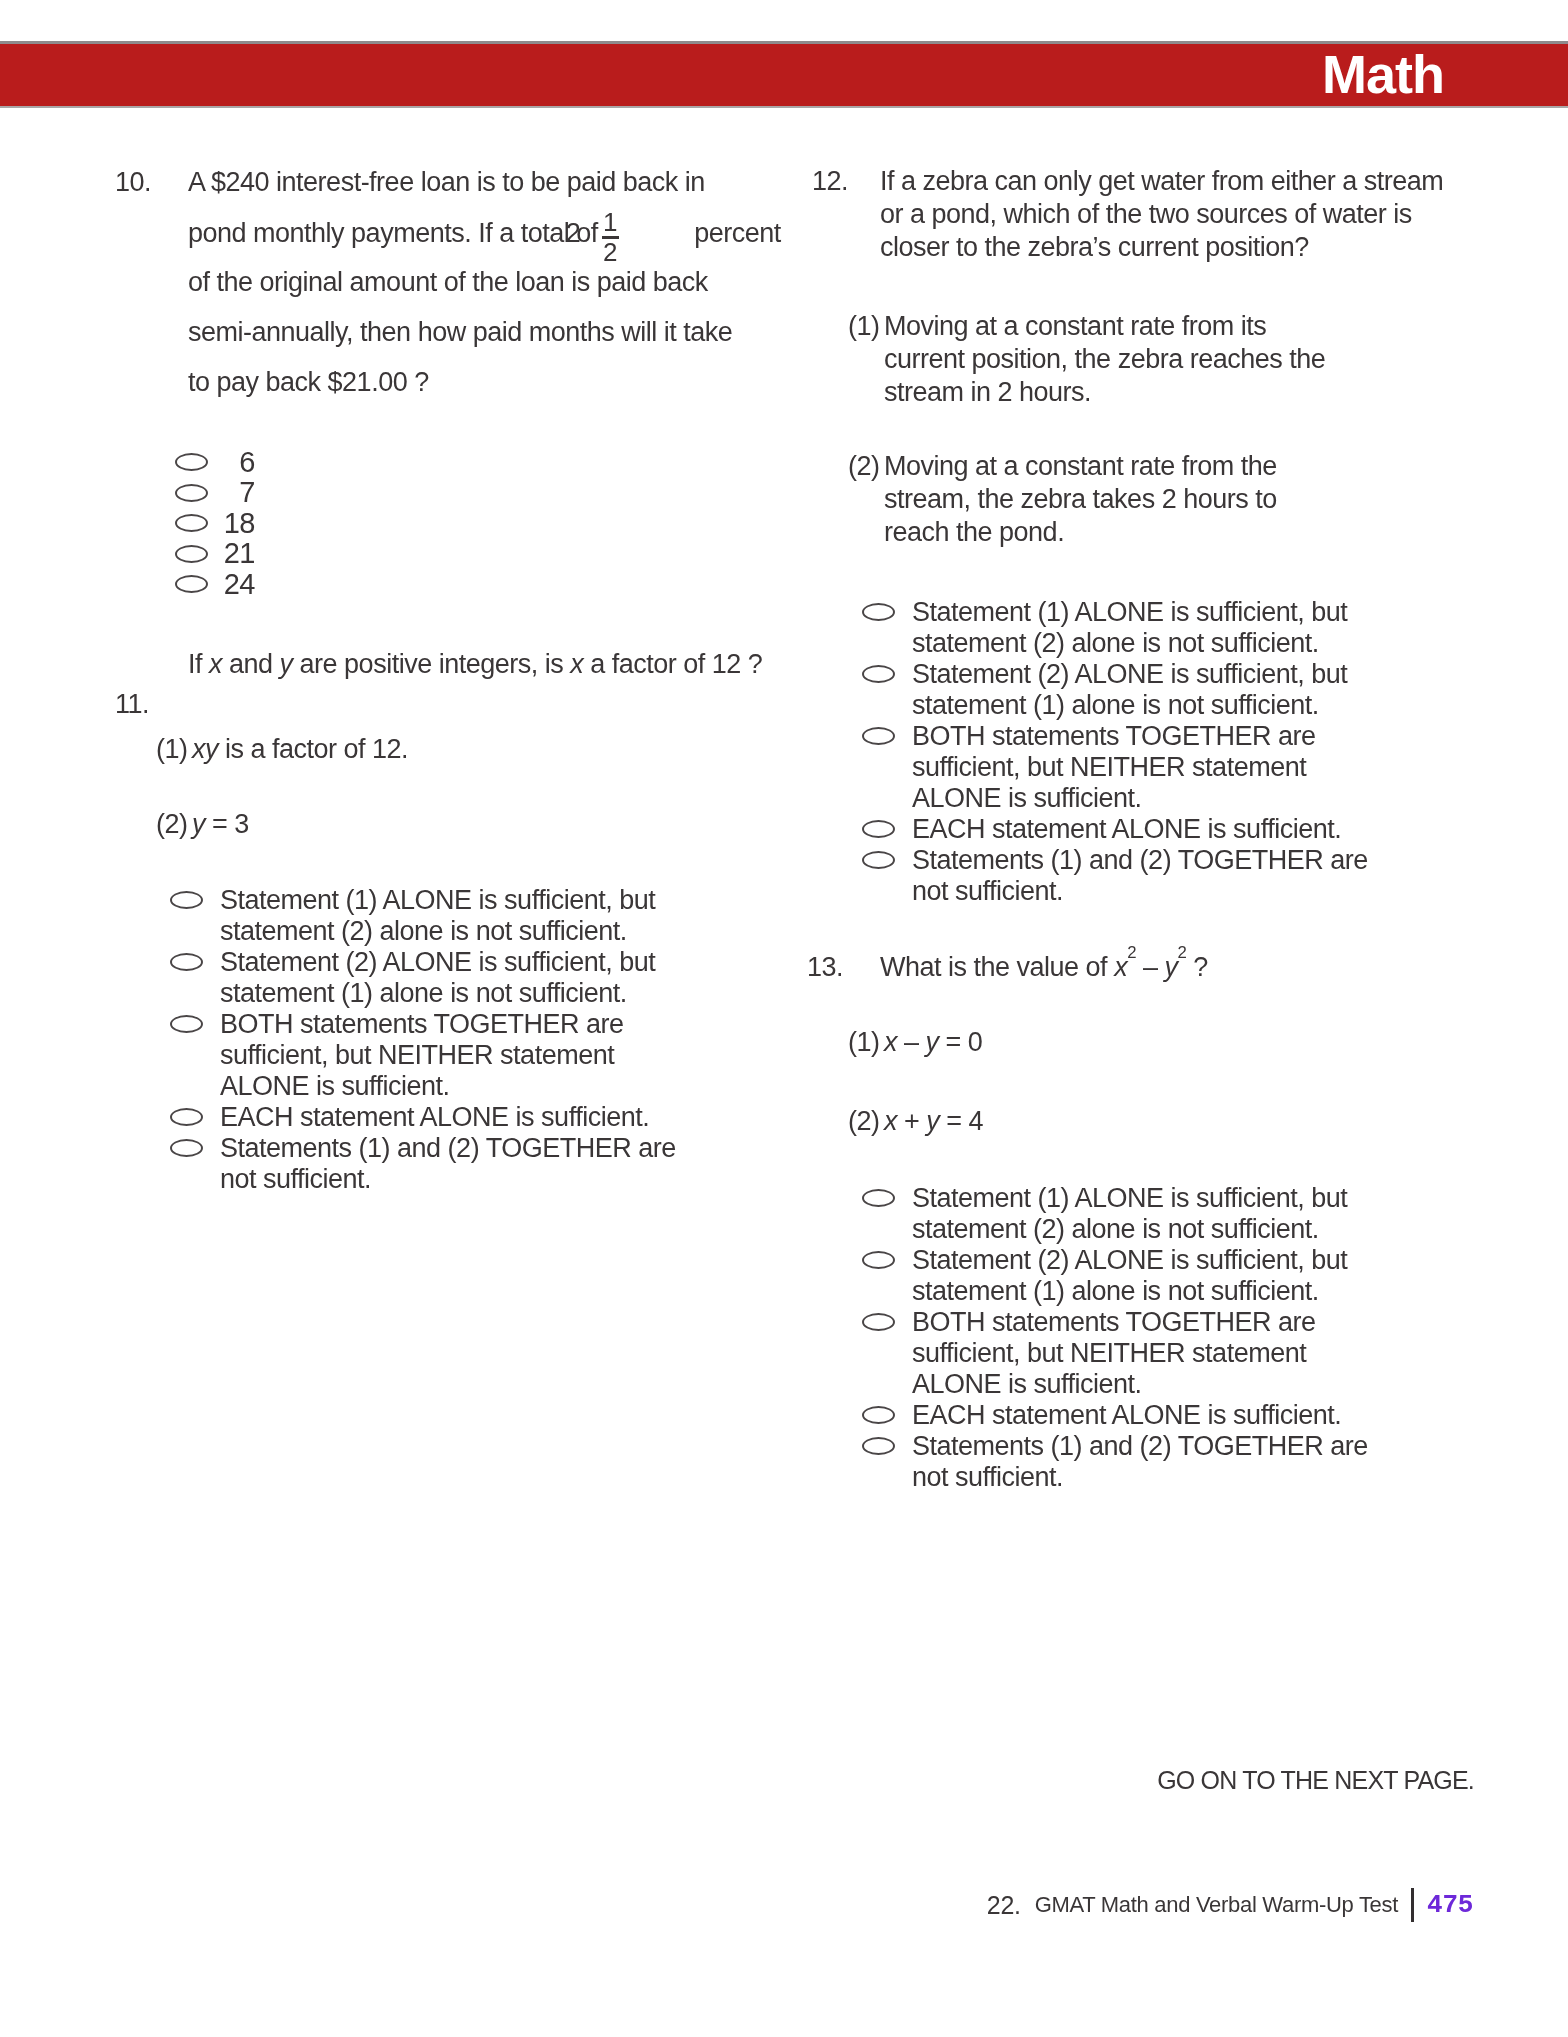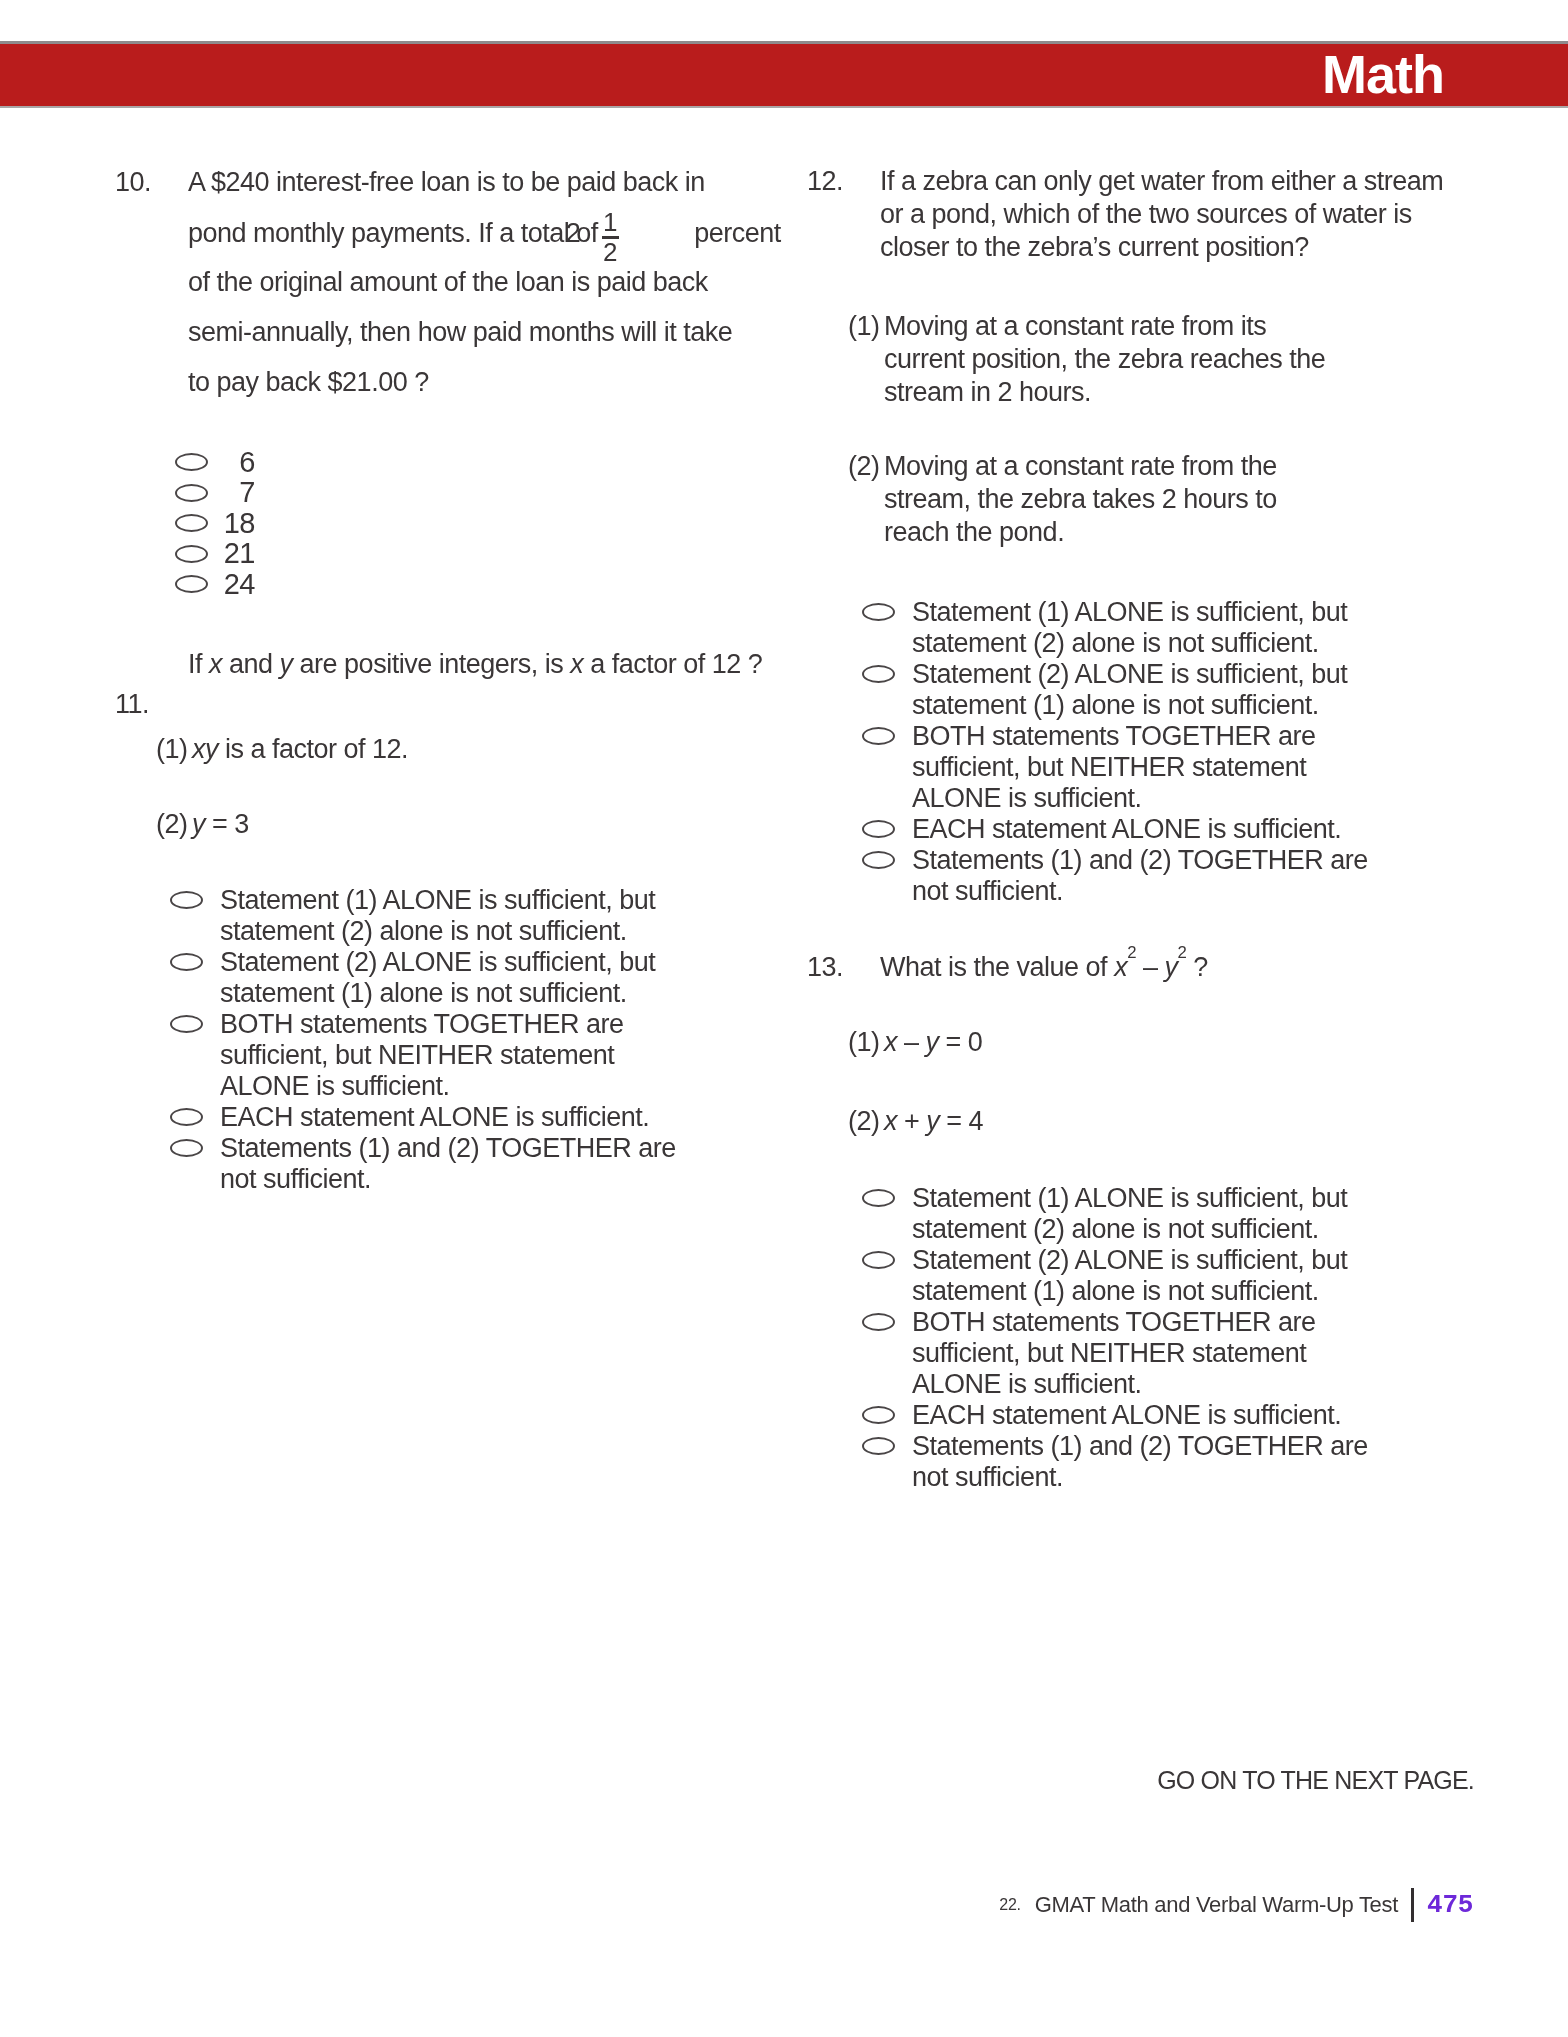--- a/index.html
+++ b/index.html
@@ -64,21 +64,21 @@
   }
   
   .go-on{
     position:absolute;top:1766px;right:94px;
     font-size:25px;letter-spacing:-0.8px;line-height:28px;
   }
   .footer{
     position:absolute;top:1888px;right:95px;
     display:flex;align-items:center;
   }
-  .footer-chapter-num{font-size:16px;letter-spacing:-0.3px;}
+  .footer-chapter-num{font-size:25px;letter-spacing:-0.3px;}
   .footer-chapter{font-size:22px;letter-spacing:-0.3px;margin-left:14px;}
   .footer-sep{width:3px;height:34px;background:#332f30;margin:0 13px;}
   .footer-page{font-size:26px;font-weight:bold;letter-spacing:-0.3px;color:#6d28d9;font-family:Liberation Mono, monospace;}
 </style>
 </head>
 <body>
 
 <div class="page">
 
   <div class="band">
@@ -156,21 +156,21 @@
       <div class="oval ds-bubble"></div>
       <div class="ds-text">EACH statement ALONE is sufficient.</div>
     </div>
     <div class="ds-option">
       <div class="oval ds-bubble"></div>
       <div class="ds-text">Statements (1) and (2) TOGETHER are<br>not sufficient.</div>
     </div>
   </div>
 
   <div class="q" style="left:807px;top:165px;">
-    <div class="qnum" style="flex-basis:41px;">12.</div>
+    <div class="qnum" style="flex-basis:41px;text-align:right;">12.</div>
     <div class="qtext nline">If a zebra can only get water from either a stream<br>or a pond, which of the two sources of water is<br>closer to the zebra’s current position?</div>
   </div>
 
   <div class="stmt" style="left:848px;top:310px;">
     <div class="stmt-label">(1)</div>
     <div class="stmt-text">Moving at a constant rate from its<br>current position, the zebra reaches the<br>stream in 2 hours.</div>
   </div>
   <div class="stmt" style="left:848px;top:450px;">
     <div class="stmt-label">(2)</div>
     <div class="stmt-text">Moving at a constant rate from the<br>stream, the zebra takes 2 hours to<br>reach the pond.</div>

